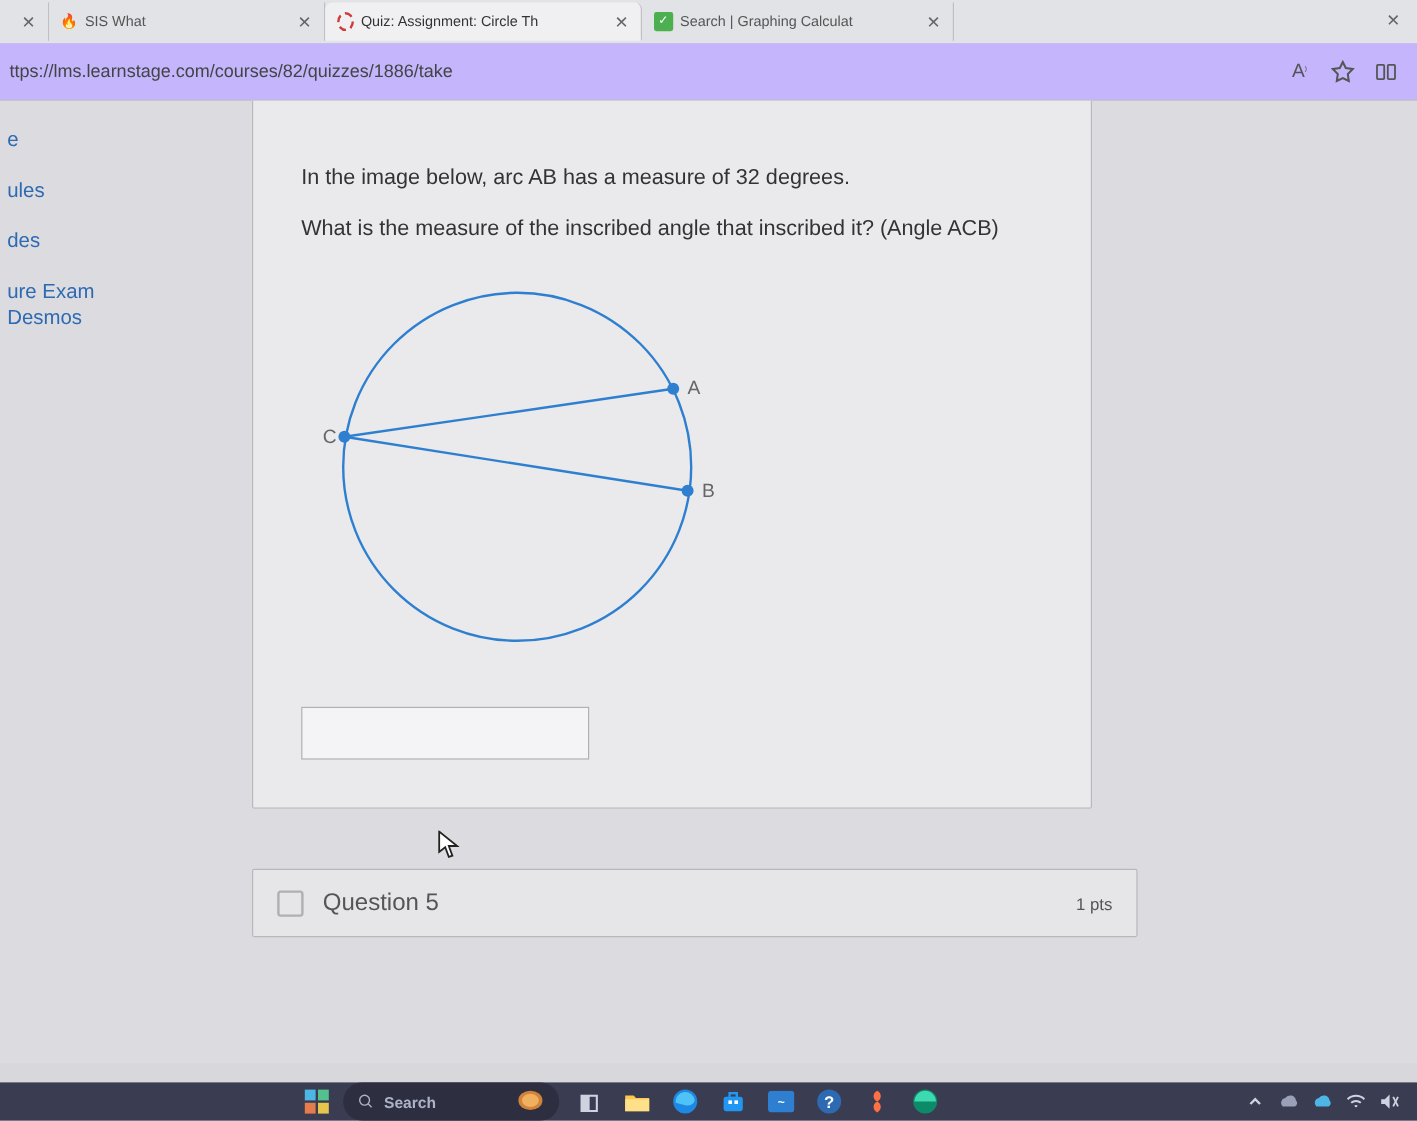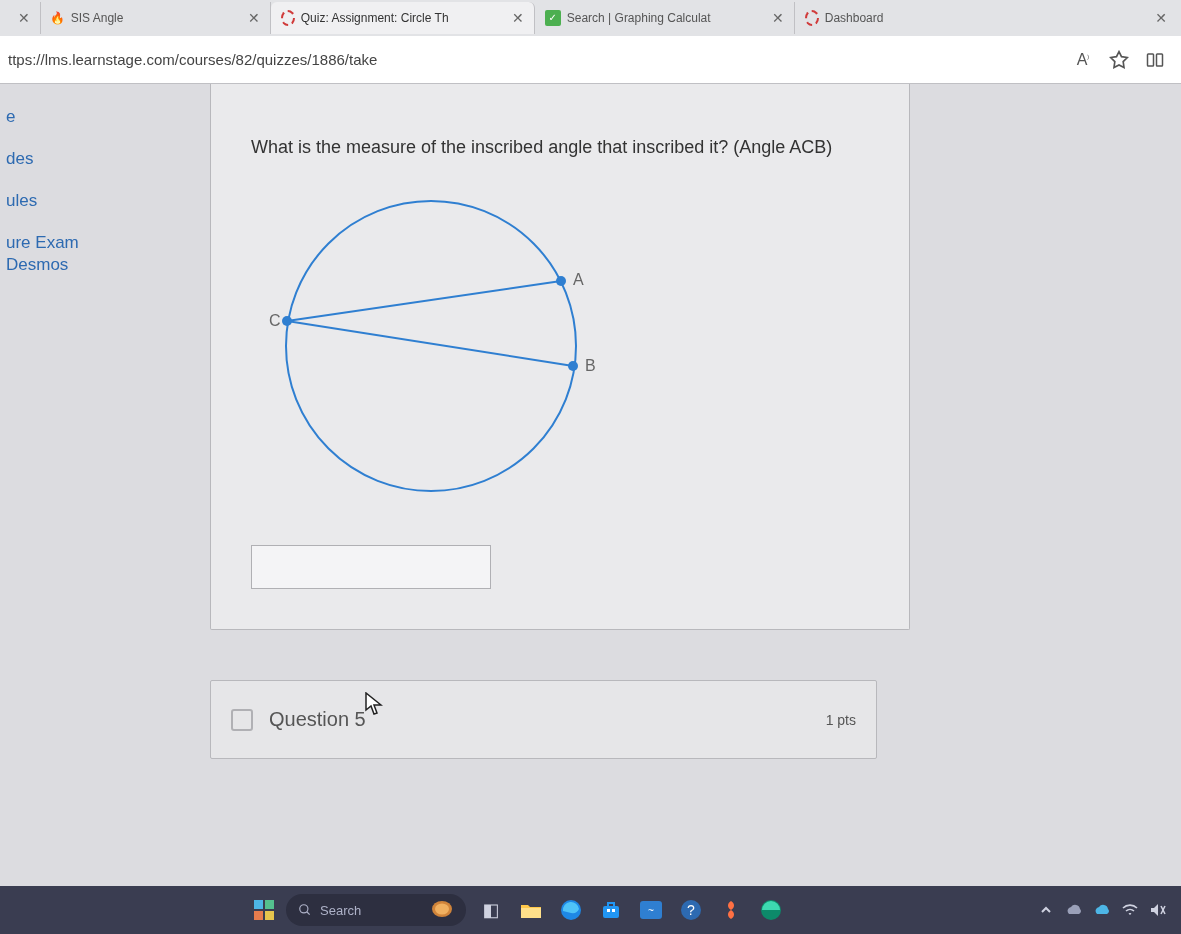--- a/index.html
+++ b/index.html
@@ -33,21 +33,21 @@
     }
     .tab.active {
       background: #f0f0f2;
       border-top-left-radius: 6px;
       border-top-right-radius: 6px;
       color: #333;
     }
     .tab .icon { width: 14px; height: 14px; display: inline-flex; align-items: center; justify-content: center; }
     .tab-close { color: #666; font-size: 14px; margin-left: 4px; }
     .addr-bar {
-      background: #ffffff;
+      background: #c4b5fd;
       height: 48px;
       display: flex;
       align-items: center;
       padding: 0 8px 0 4px;
       border-bottom: 1px solid #c0c0c4;
     }
     .url {
       flex: 1;
       font-size: 15px;
       color: #444;
@@ -106,27 +106,27 @@
     .answer-input {
       width: 240px;
       height: 44px;
       border: 1px solid #b0b0b4;
       background: #f4f4f6;
       padding: 0 8px;
       font-size: 14px;
     }
     .spacer-row { height: 50px; }
     .question-footer {
-      width: 667px;
+      width: 738px;
       display: flex;
       align-items: center;
       background: #e6e6e8;
       border: 1px solid #b8b8bc;
       border-radius: 2px;
-      padding: 27px 20px;
+      padding: 16px 20px;
       gap: 16px;
     }
     .bookmark-slot {
       width: 22px;
       height: 22px;
       border: 2px solid #b0b0b4;
       border-radius: 3px;
     }
     .question-title {
       font-size: 20px;
@@ -135,25 +135,26 @@
     }
     .points {
       font-size: 14px;
       color: #555;
     }
     .taskbar {
       position: absolute;
       bottom: 0;
       left: 0;
       right: 0;
-      height: 48px;
+      height: 32px;
       background: #3a3d51;
       display: flex;
       align-items: center;
       padding: 0 6px;
+      font-weight: bold;
     }
     .start-btn {
       width: 36px;
       height: 36px;
       display: flex;
       align-items: center;
       justify-content: center;
     }
     .win-logo {
       width: 20px;
@@ -222,40 +223,34 @@
   </style>
 </head>
 <body>
 
 <div class="tab-strip">
   <div class="tab">
     <span class="tab-close">✕</span>
   </div>
   <div class="tab" style="width:230px;">
     <span class="icon">🔥</span>
-    <span>SIS Angle</span>
+    <span>SIS What</span>
     <span class="tab-close" style="margin-left:auto;">✕</span>
   </div>
   <div class="tab active" style="width:264px;">
     <span class="icon">
         <span class="canvas-icon"></span>
       </span>
     <span>Quiz: Assignment: Circle Th</span>
     <span class="tab-close" style="margin-left:auto;">✕</span>
   </div>
   <div class="tab" style="width:260px;">
     <span class="icon" style="background:#4caf50;color:#fff;width:16px;height:16px;border-radius:2px;font-size:10px;line-height:16px;text-align:center;">✓</span>
     <span>Search | Graphing Calculat</span>
     <span class="tab-close" style="margin-left:auto;">✕</span>
-  </div>
-  <div class="tab" style="width:160px;border-right:none;">
-    <span class="icon">
-        <span class="canvas-icon"></span>
-      </span>
-    <span>Dashboard</span>
   </div>
   <div style="margin-left:auto;padding-right:10px;">
     <span class="tab-close">✕</span>
   </div>
 </div>
 
 <div class="addr-bar">
   <div class="url">ttps://lms.learnstage.com/courses/82/quizzes/1886/take</div>
   <div class="addr-btn">A<sup style="font-size:9px;">⁾</sup></div>
   <div class="addr-btn">
@@ -267,27 +262,28 @@
     <svg width="18" height="18" viewBox="0 0 24 24" fill="none" stroke="#555" stroke-width="2">
         <rect x="2" y="4" width="8" height="16" rx="1"></rect>
         <rect x="14" y="4" width="8" height="16" rx="1"></rect>
       </svg>
   </div>
 </div>
 
 <div class="content-area">
   <div class="sidebar">
     <div class="sidebar-item">e</div>
+    <div class="sidebar-item">ules</div>
     <div class="sidebar-item">des</div>
-    <div class="sidebar-item">ules</div>
     <div class="sidebar-item">ure Exam Desmos</div>
   </div>
 
   <div class="main-panel">
     <div class="question-card">
+      <div class="question-text">In the image below, arc AB has a measure of 32 degrees.</div>
       <div class="question-text">What is the measure of the inscribed angle that inscribed it? (Angle ACB)</div>
 
       <div class="diagram-wrap">
         <svg width="360" height="330" viewBox="0 0 360 330">
           <circle cx="180" cy="165" r="145" fill="none" stroke="#2f7fd1" stroke-width="2"></circle>
 
           <circle cx="36" cy="140" r="5" fill="#2f7fd1"></circle>
           <text x="18" y="145" font-size="16" fill="#666">C</text>
 
           <circle cx="310" cy="100" r="5" fill="#2f7fd1"></circle>

